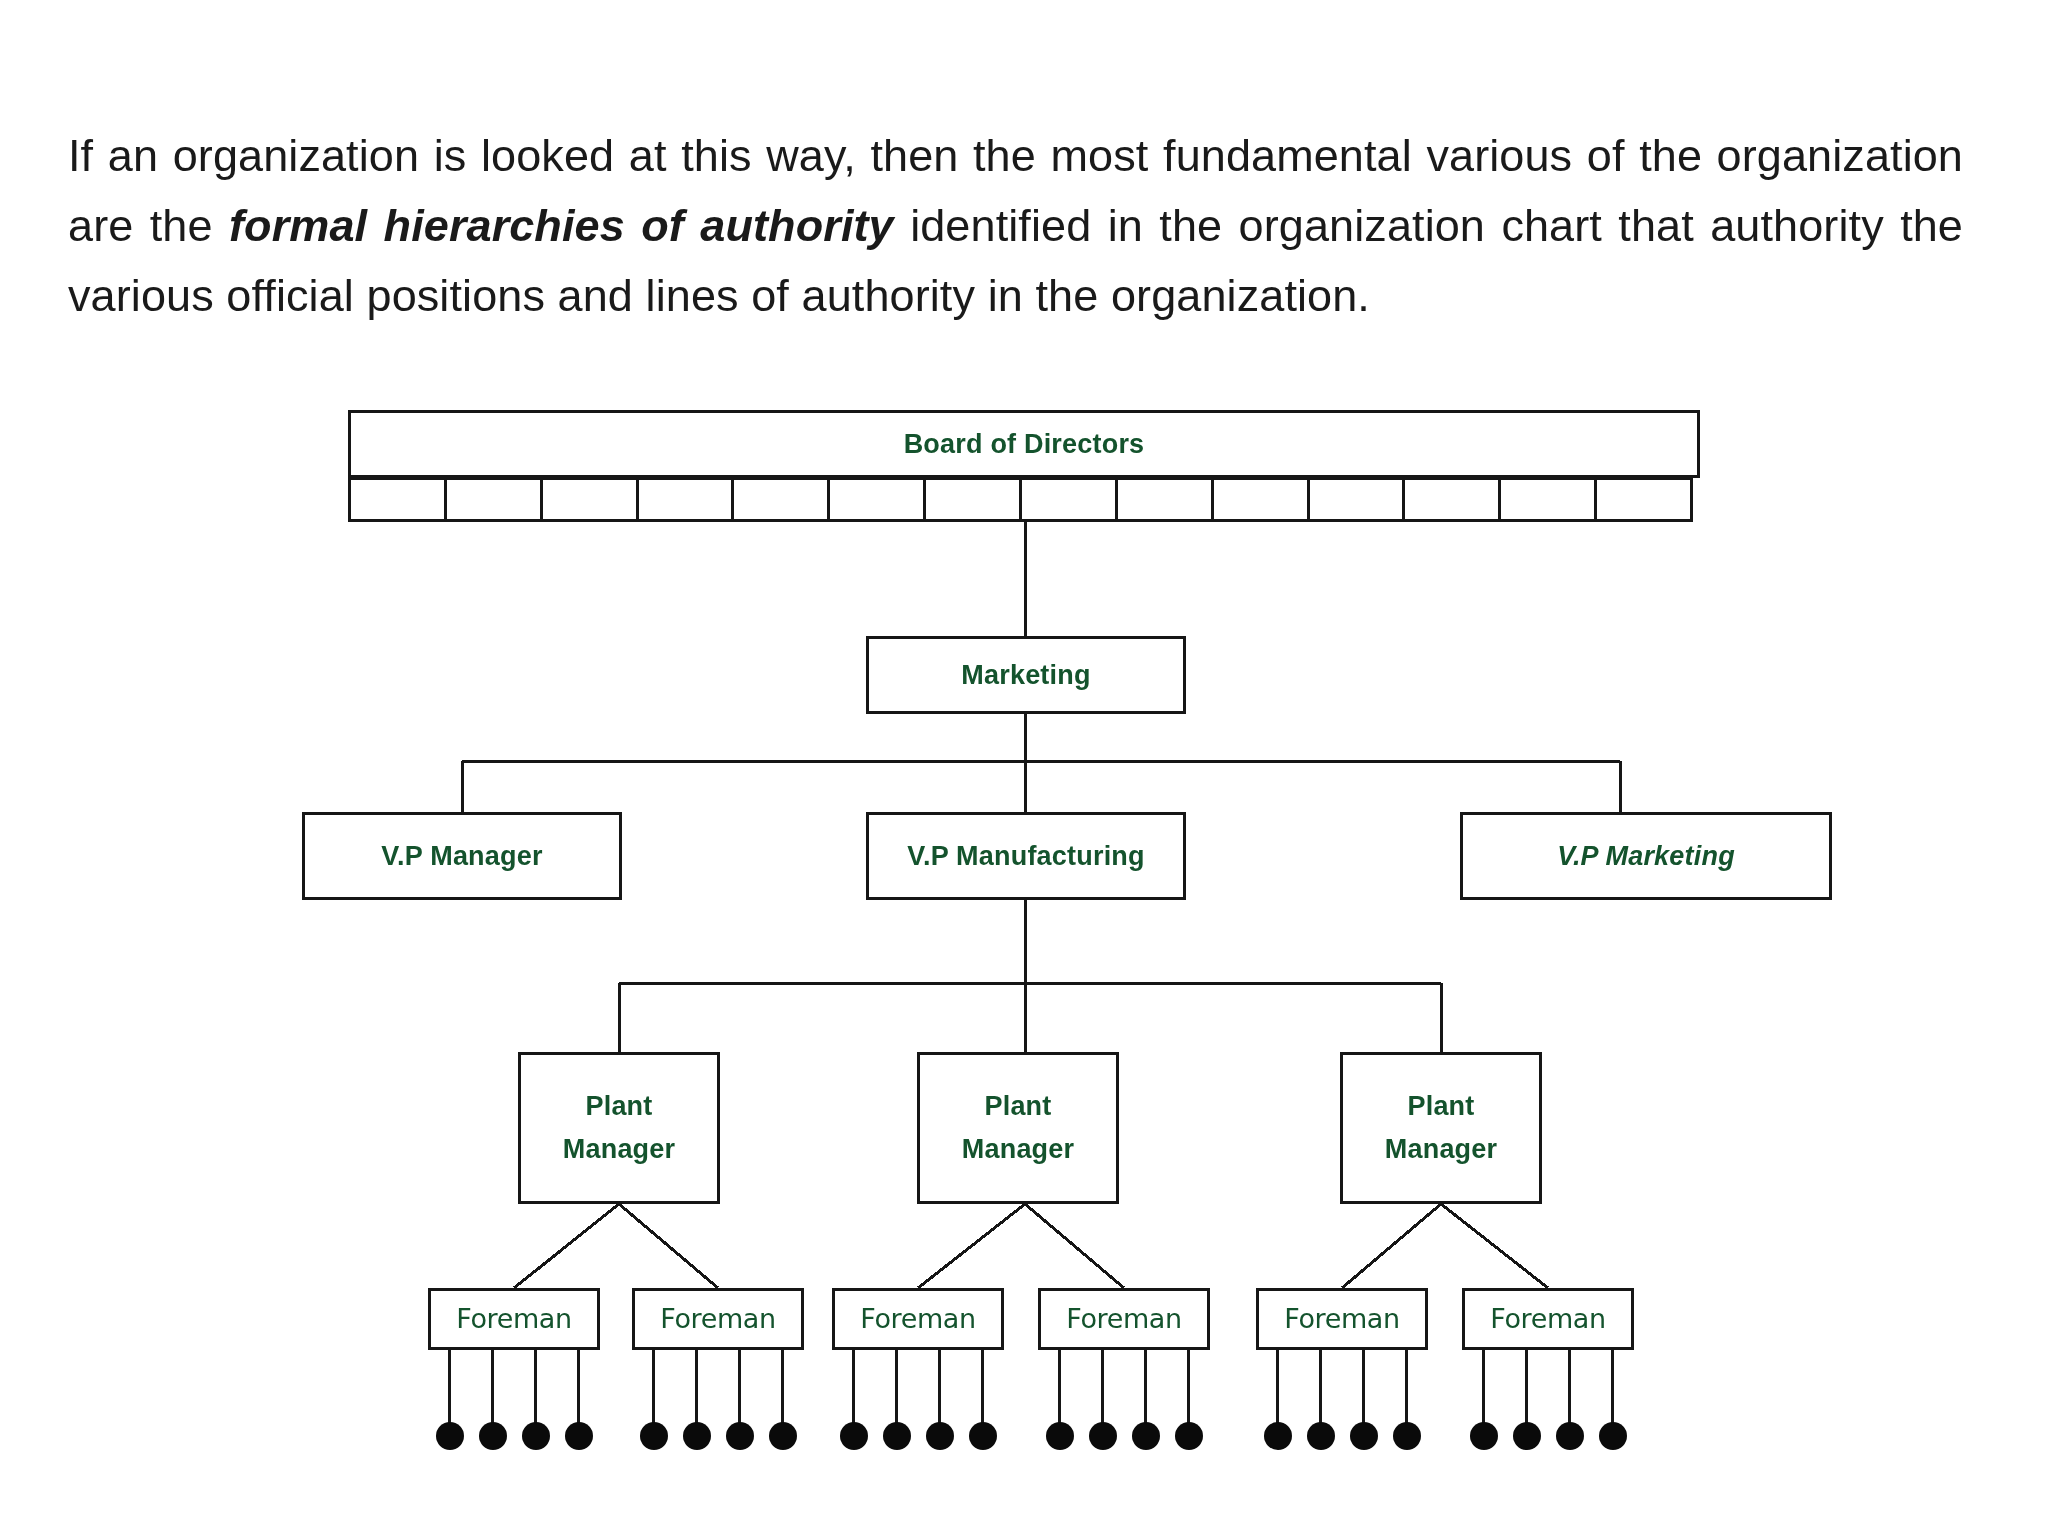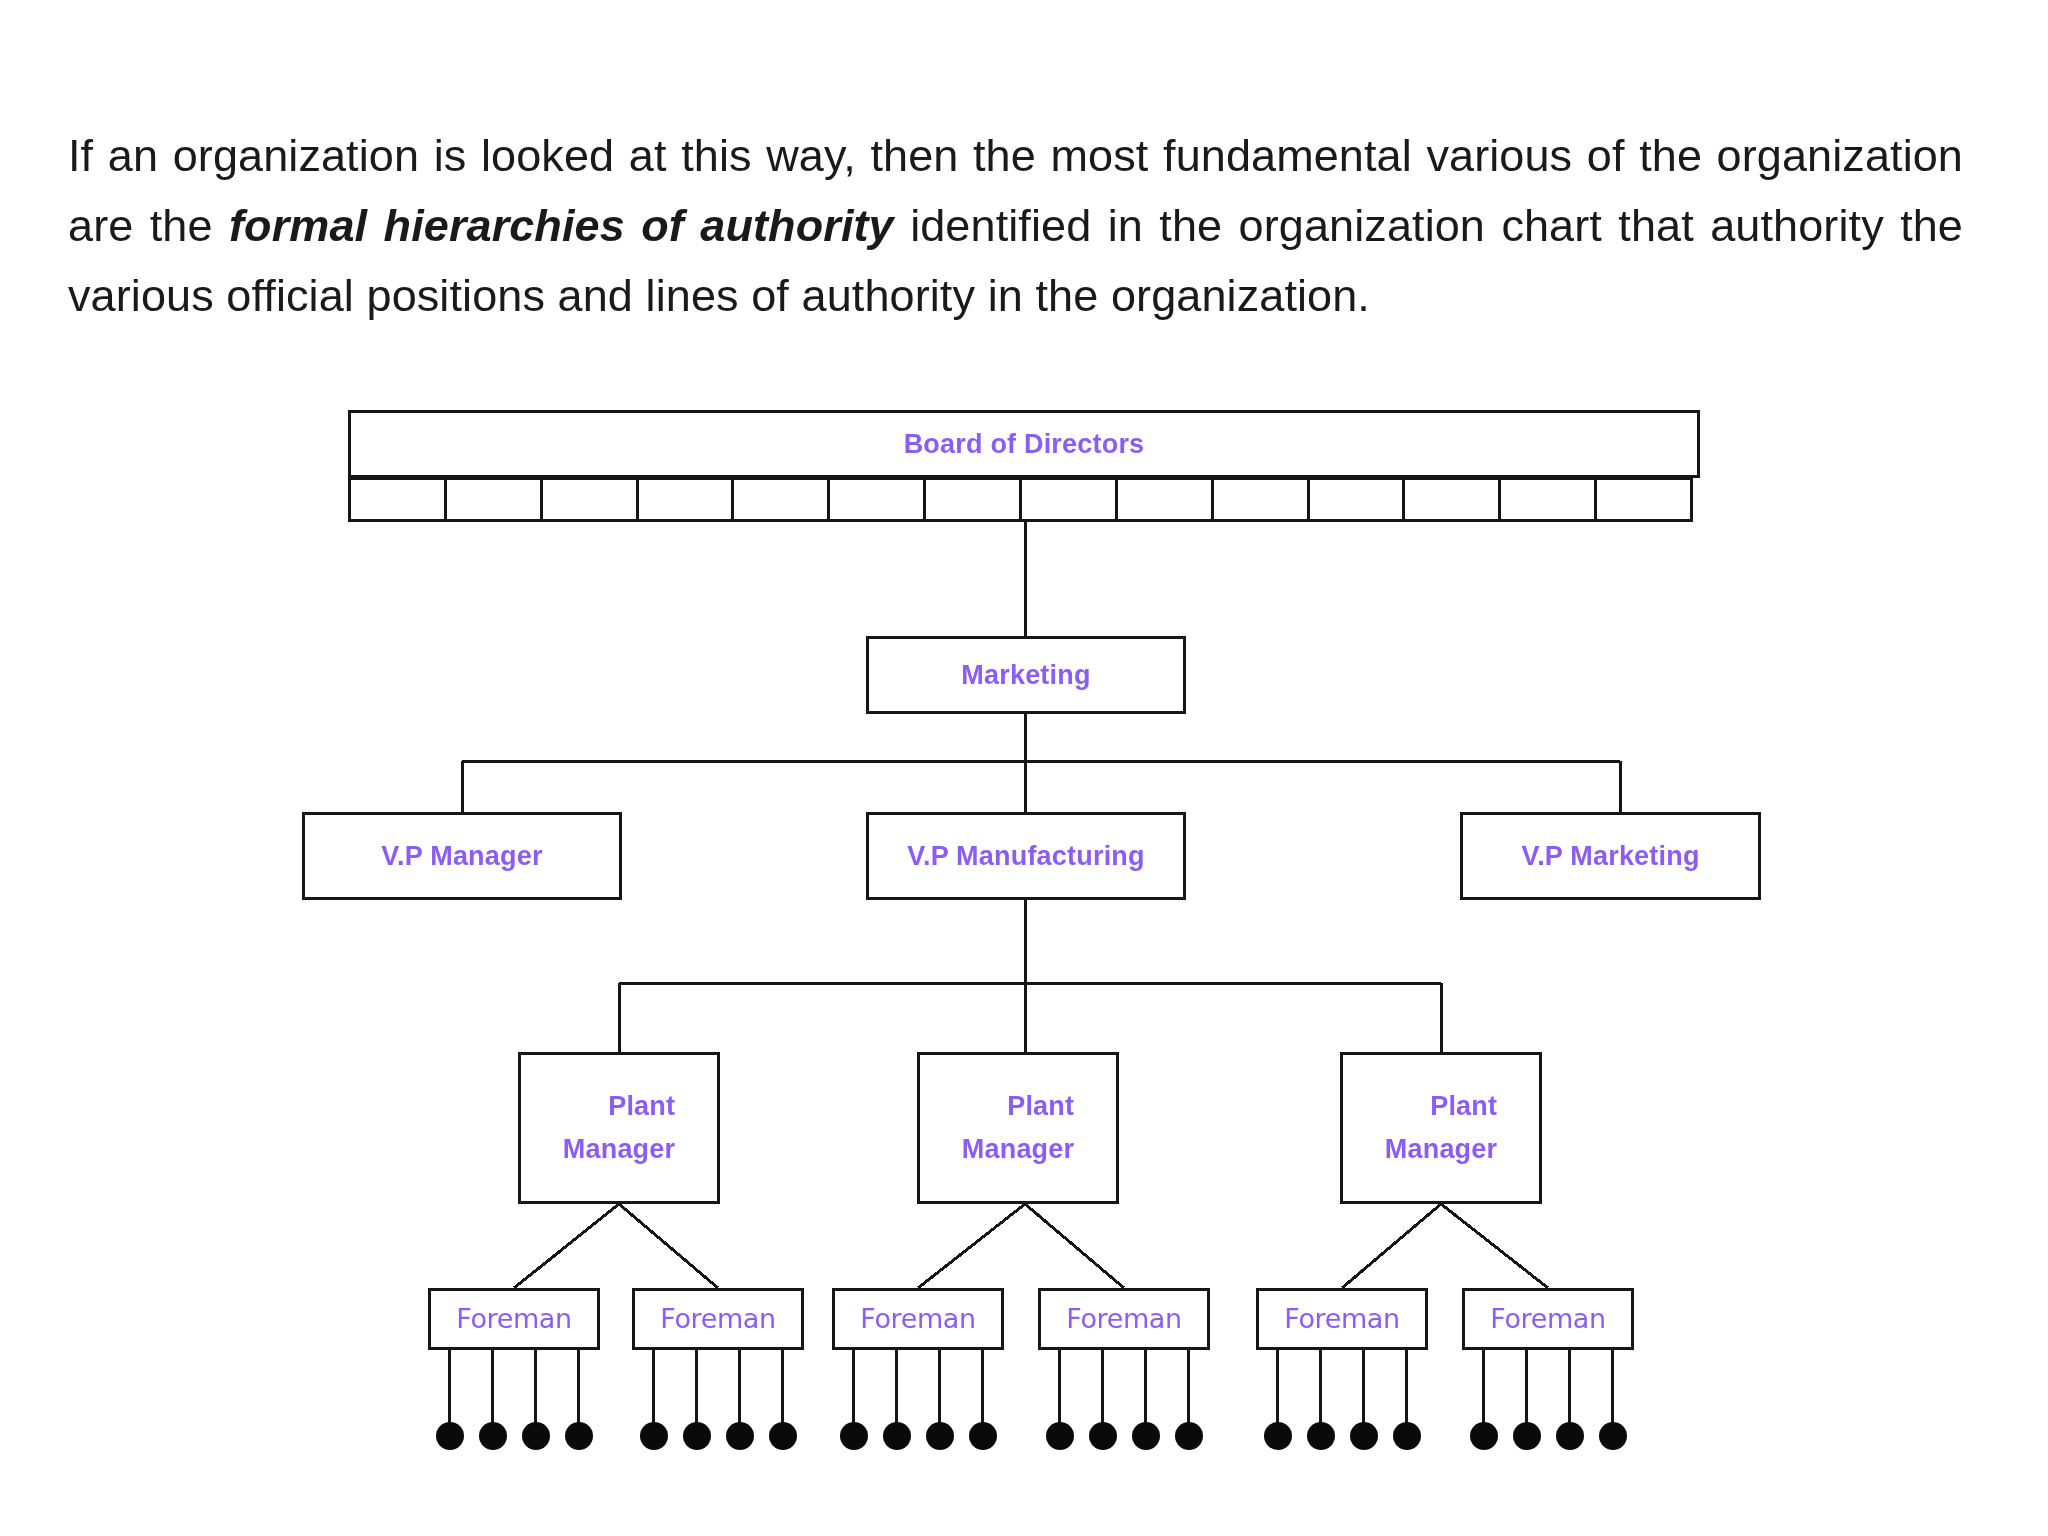--- a/index.html
+++ b/index.html
@@ -63,26 +63,25 @@
     box-sizing: border-box;
     background: #ffffff;
     border: 3px solid #161616;
     display: flex;
     align-items: center;
     justify-content: center;
     text-align: center;
   }
   .node .lbl {
     font-weight: bold;
-    color: #8b5cf6;
+    color: #14532d;
     font-size: 27px;
     line-height: 42px;
     letter-spacing: 0.2px;
     white-space: pre-line;
-    text-align: right;
   }
 
   
   #board-node {
     left: 348px;
     top: 410px;
     width: 1352px;
     height: 68px;
     align-items: center;
   }
@@ -109,21 +108,21 @@
   #president-node {
     left: 866px;
     top: 636px;
     width: 320px;
     height: 78px;
   }
 
   
   #vp-research-node   { left: 302px;  top: 812px; width: 320px; height: 88px; }
   #vp-manufacturing-node { left: 866px; top: 812px; width: 320px; height: 88px; }
-  #vp-marketing-node  { left: 1460px; top: 812px; width: 301px; height: 88px; }
+  #vp-marketing-node  { left: 1460px; top: 812px; width: 372px; height: 88px; font-style: italic; }
 
   
   #pm-1 { left: 518px;  top: 1052px; width: 202px; height: 152px; }
   #pm-2 { left: 917px;  top: 1052px; width: 202px; height: 152px; }
   #pm-3 { left: 1340px; top: 1052px; width: 202px; height: 152px; }
   .pm .lbl { font-size: 27px; line-height: 43px; }
 
   
   .foreman {
     width: 172px;

